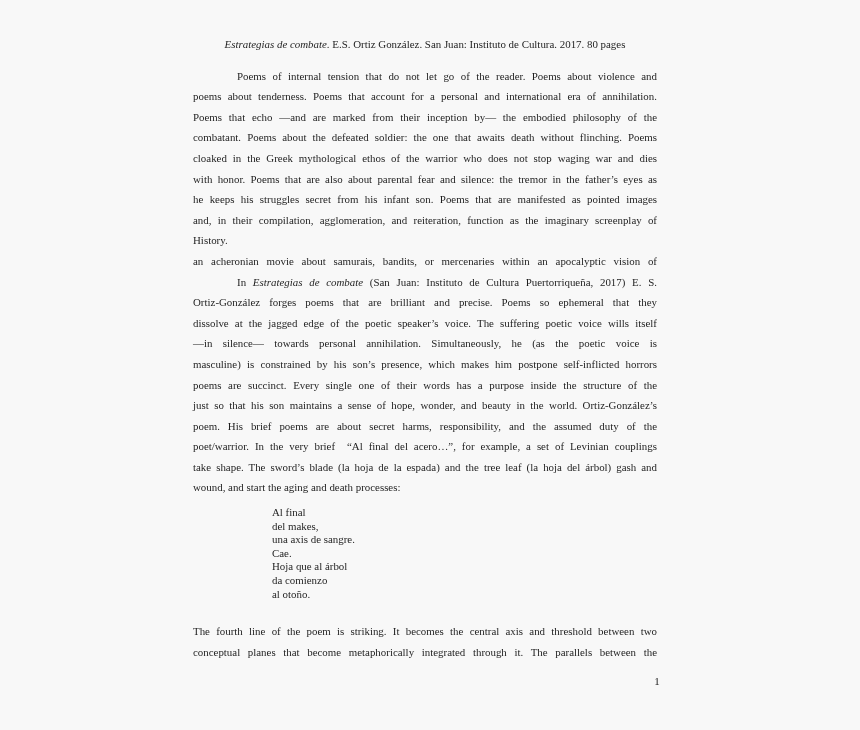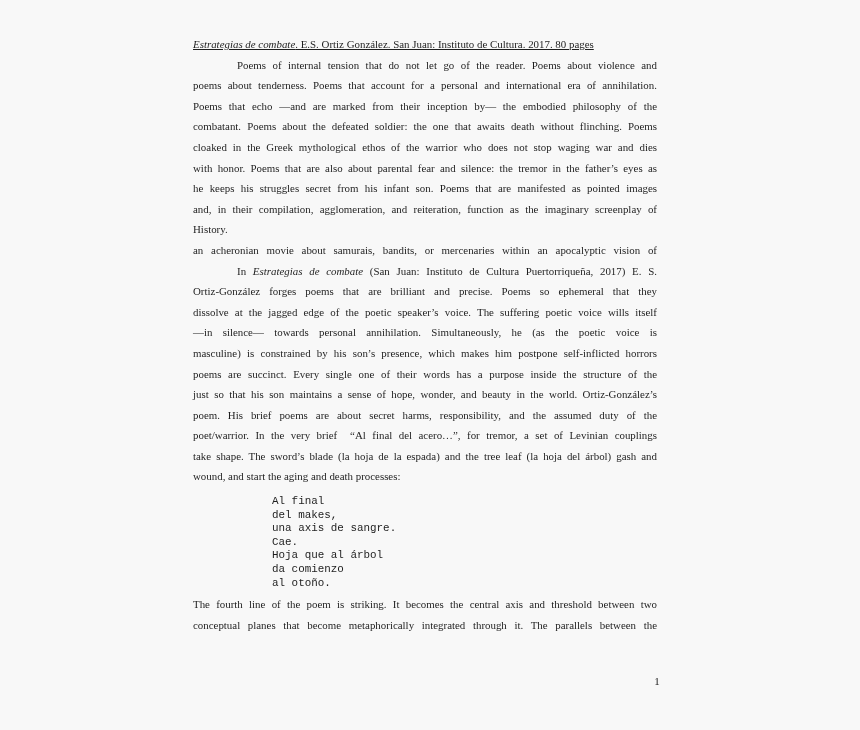--- a/index.html
+++ b/index.html
@@ -20,24 +20,24 @@
     height: 730px;
   }
   .content {
     position: absolute;
     left: 193px;
     top: 34px;
     width: 464px;
     font-size: 10.9px;
   }
   .title {
-    text-align: left;
+    text-align: center;
     line-height: 20.6px;
+    margin-bottom: 11px;
     white-space: pre-wrap;
-    text-decoration: underline;
   }
   .italic {
     font-style: italic;
   }
   .para { margin: 0; }
   .text-line {
     line-height: 20.6px;
     text-align: justify;
     text-align-last: justify;
     white-space: pre-wrap;
@@ -49,24 +49,23 @@
     text-indent: 44px;
   }
   .poem {
     margin-left: 79px;
     margin-top: 8px;
   }
   .poem-line {
     line-height: 13.6px;
     text-align: left;
     white-space: pre-wrap;
-    font-family: Liberation Mono, monospace;
   }
   .closing {
-    margin-top: 4px;
+    margin-top: 20px;
   }
   .page-number {
     position: absolute;
     left: 648px;
     top: 675px;
     width: 18px;
     text-align: center;
     font-size: 11px;
     line-height: 13px;
   }
@@ -94,21 +93,21 @@
 
     <div class="para">
         <div class="text-line indent"><span>In </span><span class="italic">Estrategias de combate</span><span> (San Juan: Instituto de Cultura Puertorriqueña, 2017) E. S.</span></div>
         <div class="text-line"><span>Ortiz-González forges poems that are brilliant and precise. Poems so ephemeral that they</span></div>
         <div class="text-line"><span>dissolve at the jagged edge of the poetic speaker’s voice. The suffering poetic voice wills itself</span></div>
         <div class="text-line"><span>—in silence— towards personal annihilation. Simultaneously, he (as the poetic voice is</span></div>
         <div class="text-line"><span>masculine) is constrained by his son’s presence, which makes him postpone self-inflicted horrors</span></div>
         <div class="text-line"><span>poems are succinct. Every single one of their words has a purpose inside the structure of the</span></div>
         <div class="text-line"><span>just so that his son maintains a sense of hope, wonder, and beauty in the world. Ortiz-González’s</span></div>
         <div class="text-line"><span>poem. His brief poems are about secret harms, responsibility, and the assumed duty of the</span></div>
-        <div class="text-line"><span>poet/warrior. In the very brief  “Al final del acero…”, for tremor, a set of Levinian couplings</span></div>
+        <div class="text-line"><span>poet/warrior. In the very brief  “Al final del acero…”, for example, a set of Levinian couplings</span></div>
         <div class="text-line"><span>take shape. The sword’s blade (la hoja de la espada) and the tree leaf (la hoja del árbol) gash and</span></div>
         <div class="text-line last"><span>wound, and start the aging and death processes:</span></div>
       </div>
 
     <div class="poem">
         <div class="poem-line"><span>Al final</span></div>
         <div class="poem-line"><span>del makes,</span></div>
         <div class="poem-line"><span>una axis de sangre.</span></div>
         <div class="poem-line"><span>Cae.</span></div>
         <div class="poem-line"><span>Hoja que al árbol</span></div>

